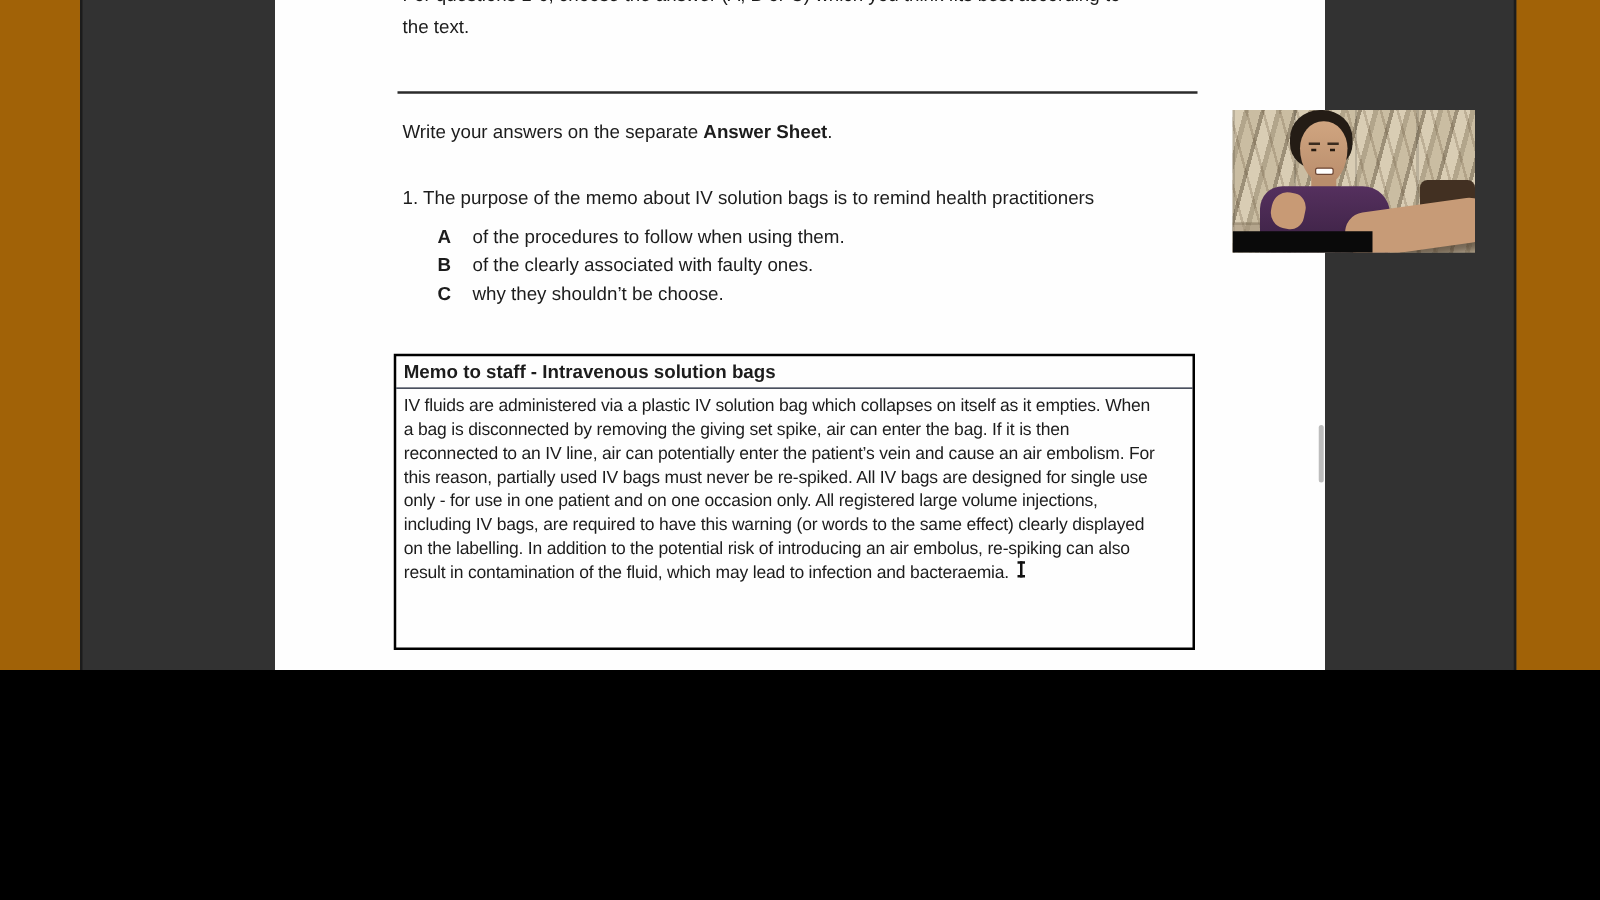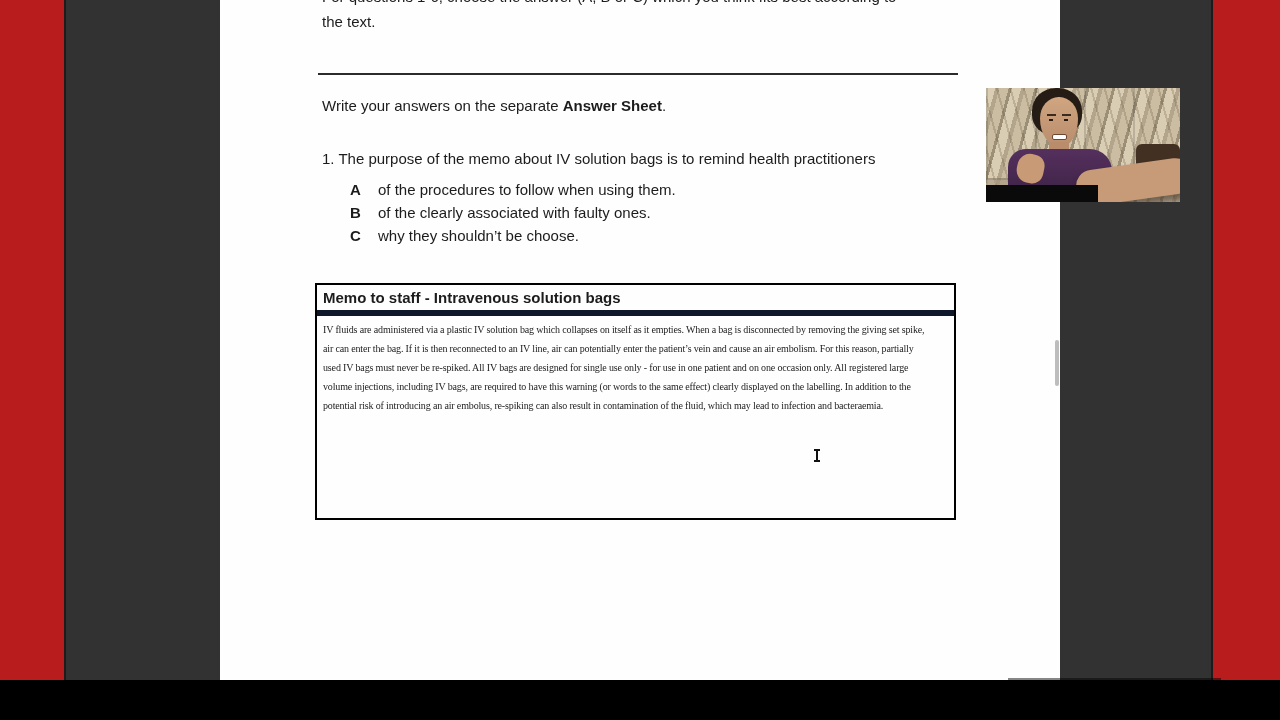--- a/index.html
+++ b/index.html
@@ -1,37 +1,37 @@
 <!DOCTYPE html>
 <html><head>
 <meta charset="utf-8">
 <style>
   html,body{margin:0;padding:0;background:#000;}
-  .stage{position:relative;width:1280px;height:680px;background:#b91c1c;overflow:hidden;
+  .stage{position:relative;width:1280px;height:536px;background:#a16207;overflow:hidden;
          font-family:"Liberation Sans",sans-serif;color:#1c1c1c;}
   .panel{position:absolute;left:64px;top:0;width:1149px;height:720px;background:#323232;
          border-left:2px solid #1c1c1c;border-right:2px solid #1c1c1c;box-sizing:border-box;}
   .page{position:absolute;left:220px;top:0;width:840px;height:720px;background:#fefefe;overflow:hidden;}
 
   .clip-line{position:absolute;left:102px;top:-12px;font-size:15px;white-space:nowrap;}
   .tail-line{position:absolute;left:102px;top:13px;font-size:15px;}
   .answer-line{position:absolute;left:102px;top:49px;font-size:15px;margin-top:48px;}
   .hr{position:absolute;left:98px;top:73px;width:640px;height:2px;background:#2b2b2b;}
 
   .question{position:absolute;left:102px;top:134px;font-size:15px;white-space:nowrap;margin-top:16px;}
   .options{position:absolute;left:130px;top:181px;}
   .opt-row{display:flex;height:23px;align-items:flex-start;}
   .opt-letter{width:28px;font-weight:bold;font-size:15px;}
   .opt-text{font-size:15px;text-align:center;}
 
   .memo{position:absolute;left:95px;top:283px;width:641px;height:237px;box-sizing:border-box;
         border:2px solid #000;background:#fefefe;}
-  .memo-title{height:25px;line-height:25px;border-bottom:6px solid #0f172a;padding-left:6px;
+  .memo-title{height:25px;line-height:25px;border-bottom:1px solid #0f172a;padding-left:6px;
               font-weight:bold;font-size:15px;}
-  .memo-body{padding:4px 28px 0 6px;font-family:Liberation Serif, serif;font-size:10px;
+  .memo-body{padding:4px 28px 0 6px;font-family:Liberation Sans, sans-serif;font-size:14px;
              line-height:19px;letter-spacing:-0.15px;}
   .ibeam{position:absolute;left:499px;top:164px;width:2px;height:13px;background:#111;}
   .ibeam::before,.ibeam::after{content:"";position:absolute;left:-2px;width:6px;height:2px;background:#111;}
   .ibeam::before{top:0;} .ibeam::after{bottom:0;}
 
   .scroll-thumb{position:absolute;left:835px;top:340px;width:4px;height:46px;background:#bdbdbd;border-radius:2px;}
 
   
   .webcam{position:absolute;left:986px;top:88px;width:194px;height:114px;overflow:hidden;
           background:

